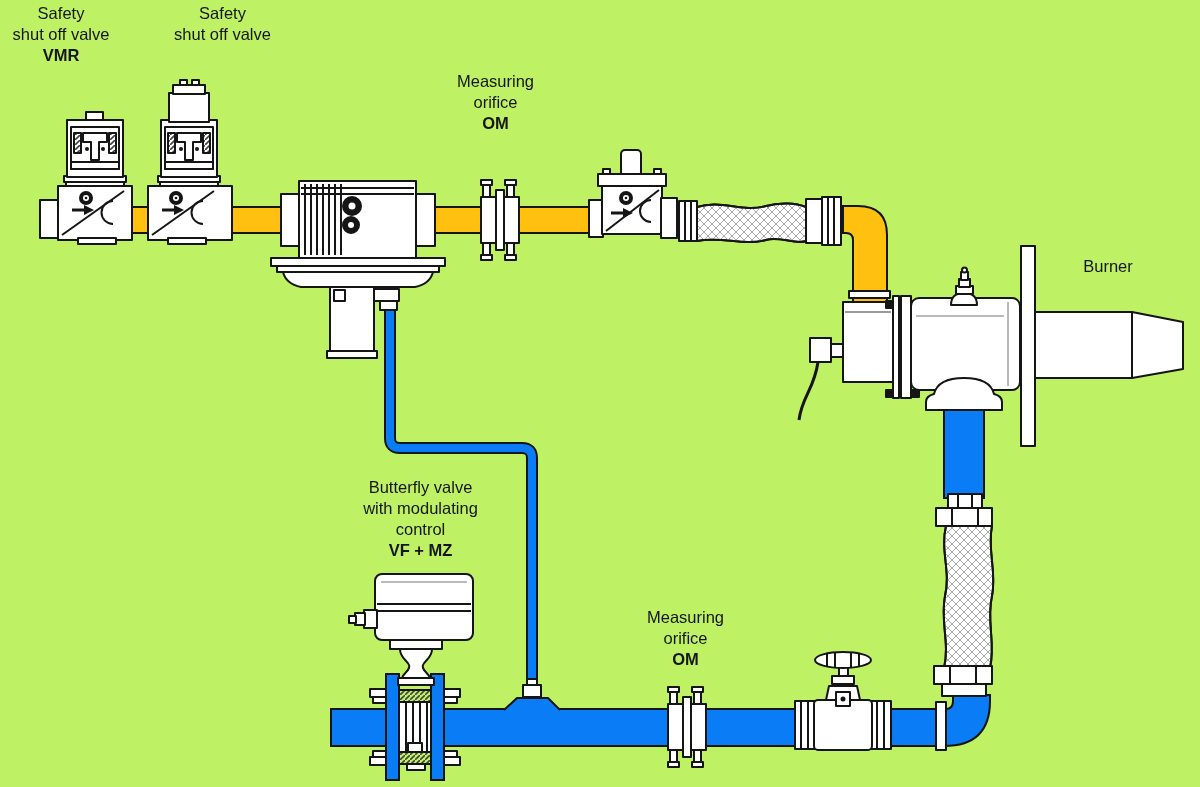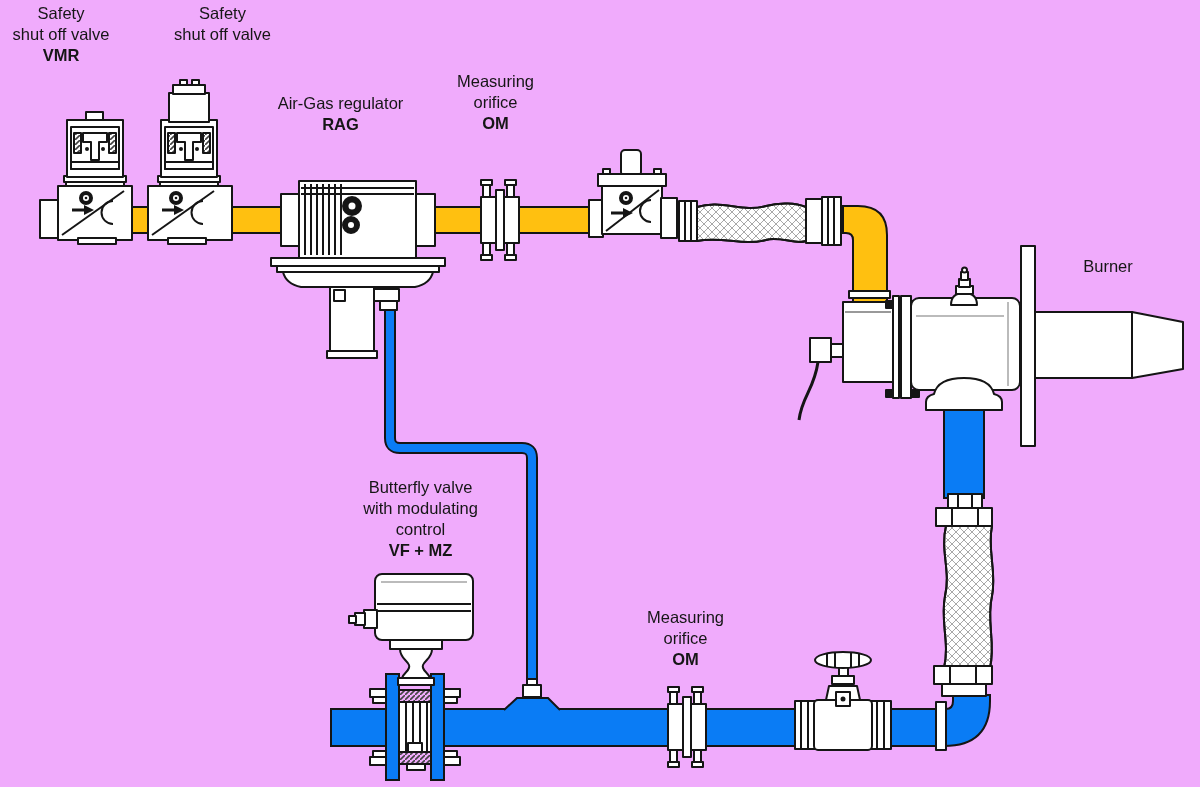--- a/index.html
+++ b/index.html
@@ -1,16 +1,16 @@
 <!DOCTYPE html>
 <html><head>
 <meta charset="utf-8">
 <style>
   html,body{margin:0;padding:0;background:#fff;}
-  .stage{position:relative;width:1200px;height:787px;background:#f0abfc;overflow:hidden;
+  .stage{position:relative;width:1200px;height:787px;background:#bef264;overflow:hidden;
          font-family:"Liberation Sans",sans-serif;}
   .stage svg{position:absolute;left:0;top:0;}
   .lbl{position:absolute;text-align:center;font-size:16.5px;line-height:21px;color:#161616;
        white-space:nowrap;}
   .lbl .ln{display:block;}
   .lbl .code{display:block;font-weight:bold;}
 </style>
 </head>
 <body>
 
@@ -262,24 +262,20 @@
   <span class="ln">Safety</span>
   <span class="ln">shut off valve</span>
   <span class="code">VMR</span>
 </div>
 
 <div class="lbl" style="left:130px;top:3px;width:185px">
   <span class="ln">Safety</span>
   <span class="ln">shut off valve</span>
 </div>
 
-<div class="lbl" style="left:253px;top:93px;width:175px">
-  <span class="ln">Air-Gas regulator</span>
-  <span class="code">RAG</span>
-</div>
 
 <div class="lbl" style="left:438px;top:71px;width:115px">
   <span class="ln">Measuring</span>
   <span class="ln">orifice</span>
   <span class="code">OM</span>
 </div>
 
 
 <div class="lbl" style="left:1048px;top:256px;width:120px">
   <span class="ln">Burner</span>

